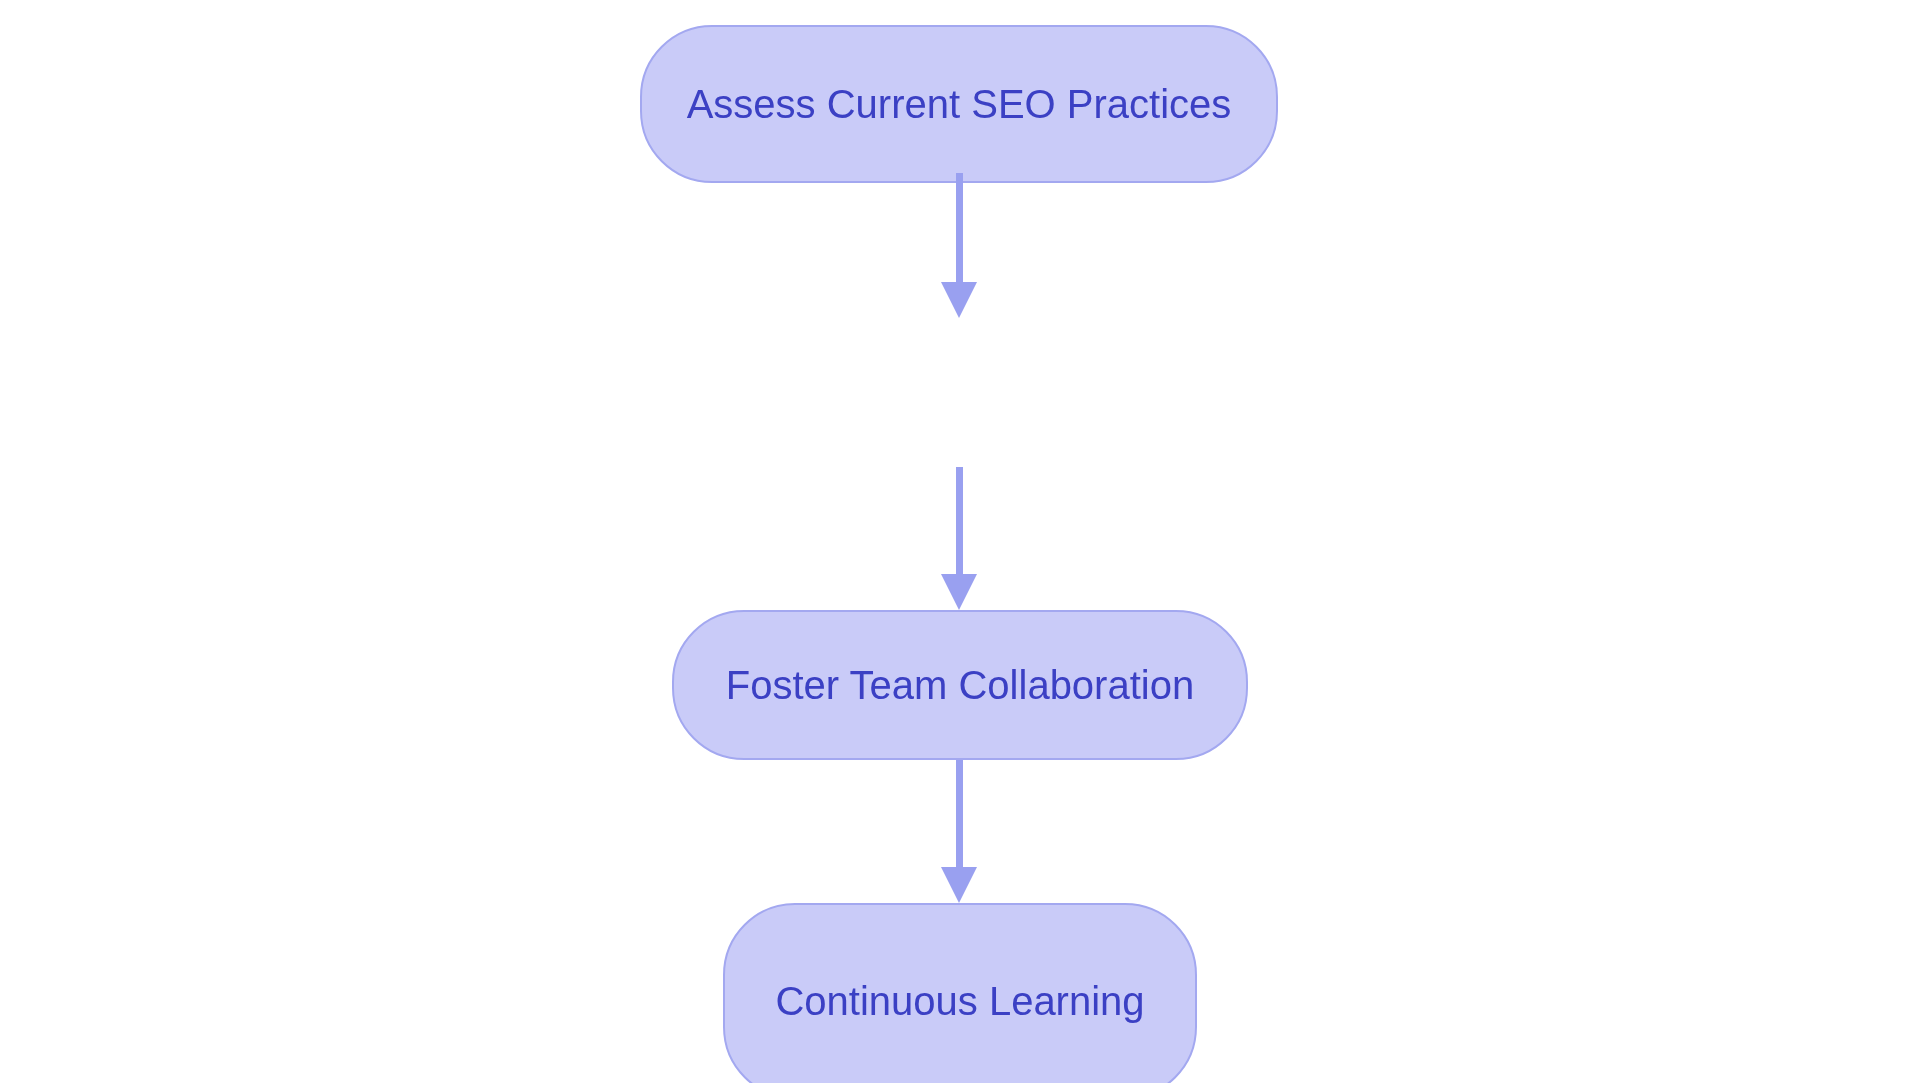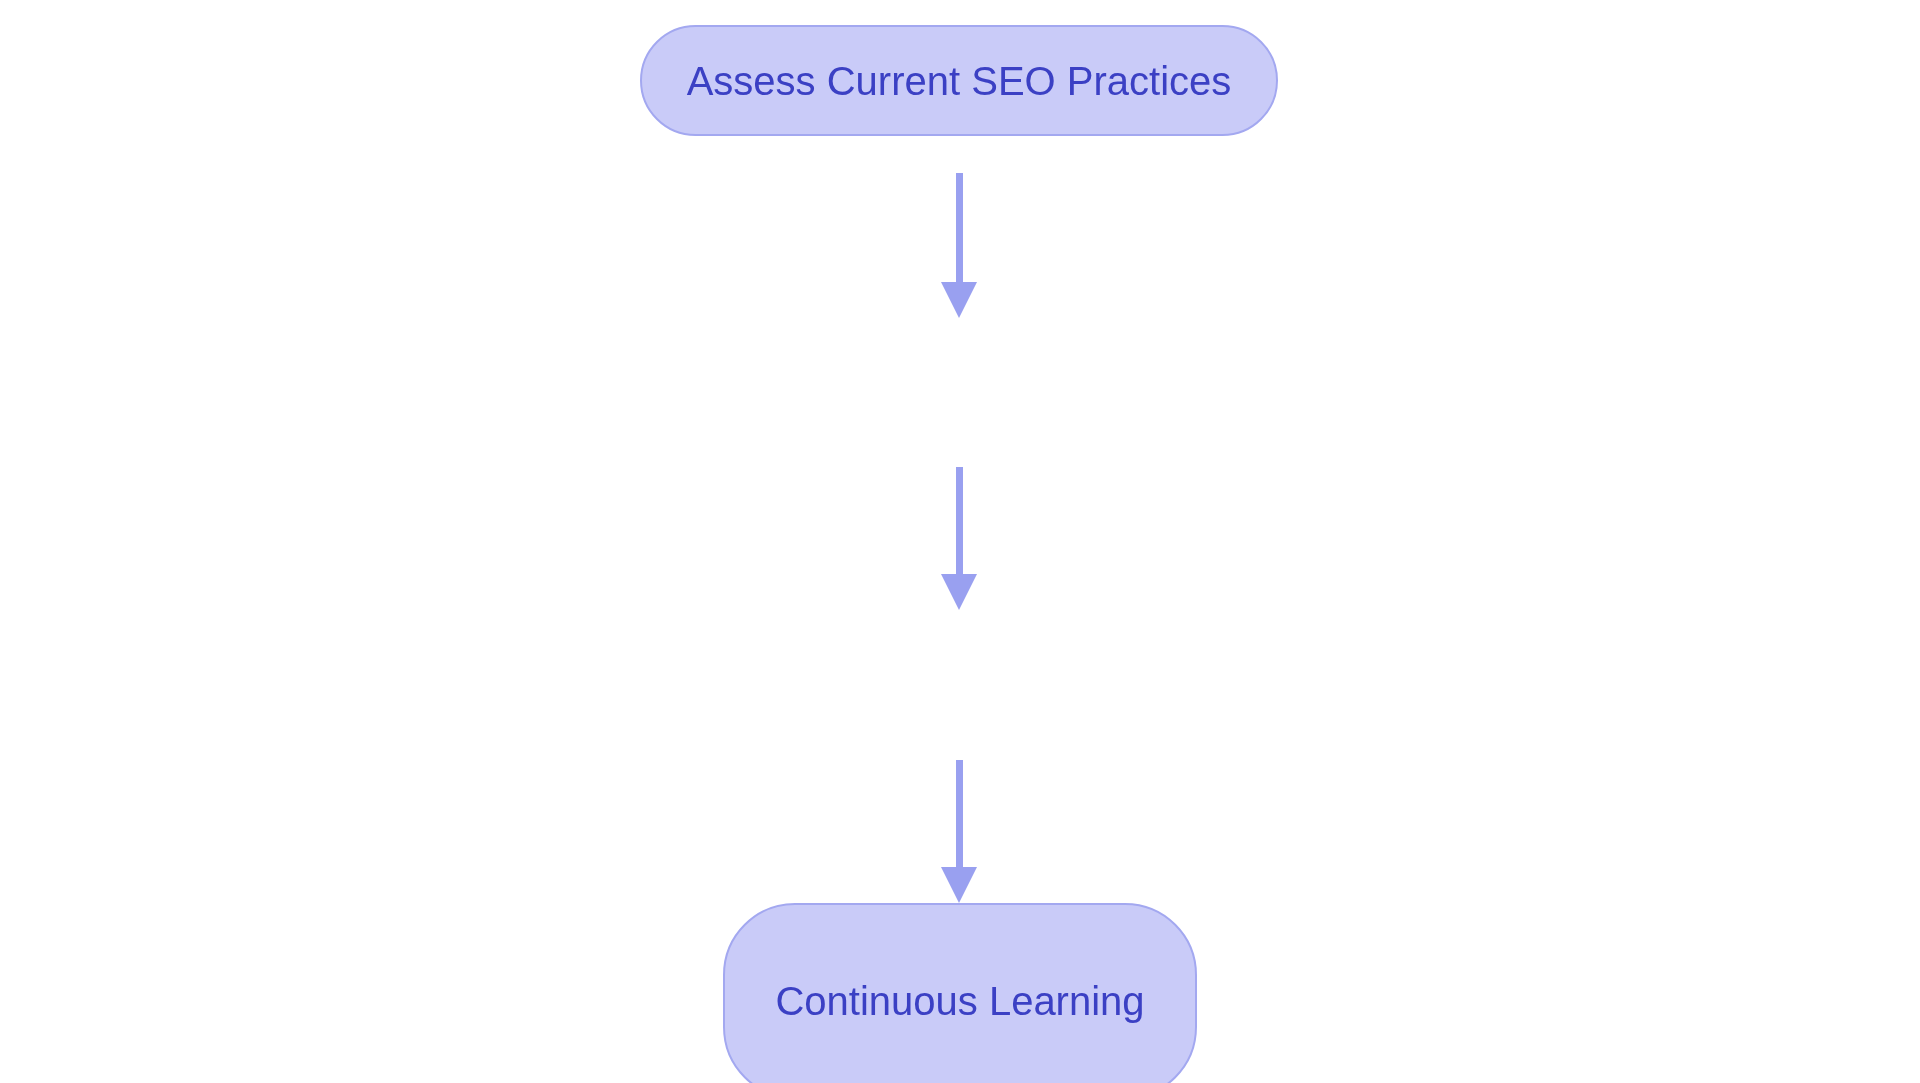--- a/index.html
+++ b/index.html
@@ -28,21 +28,21 @@
     align-items: center;
     justify-content: center;
     text-align: center;
   }
   .node-label {
     color: var(--text-color, #3b40c4);
     font-size: 40px;
     line-height: 1.2;
     white-space: nowrap;
   }
-  .node-1 { left: 640px; top:  25px; width: 638px; height: 111px; }
+  .node-1 { left: 640px; top:  25px; width: 638px; height: 158px; }
   .node-2 { left: 703px; top: 318px; width: 514px; height: 149px; }
   .node-3 { left: 672px; top: 610px; width: 576px; height: 150px; }
   .node-4 { left: 723px; top: 903px; width: 474px; height: 196px; }
 
   .arrow {
     position: absolute;
     width: 36px;
     display: flex;
     flex-direction: column;
     align-items: center;
@@ -76,20 +76,23 @@
     <div class="arrow-shaft"></div>
     <div class="arrow-head"></div>
   </div>
 
 
   <div class="arrow arrow-2">
     <div class="arrow-shaft"></div>
     <div class="arrow-head"></div>
   </div>
 
+  <div class="node node-3">
+    <span class="node-label">Foster Team Collaboration</span>
+  </div>
 
   <div class="arrow arrow-3">
     <div class="arrow-shaft"></div>
     <div class="arrow-head"></div>
   </div>
 
   <div class="node node-4">
     <span class="node-label">Continuous Learning</span>
   </div>
 

